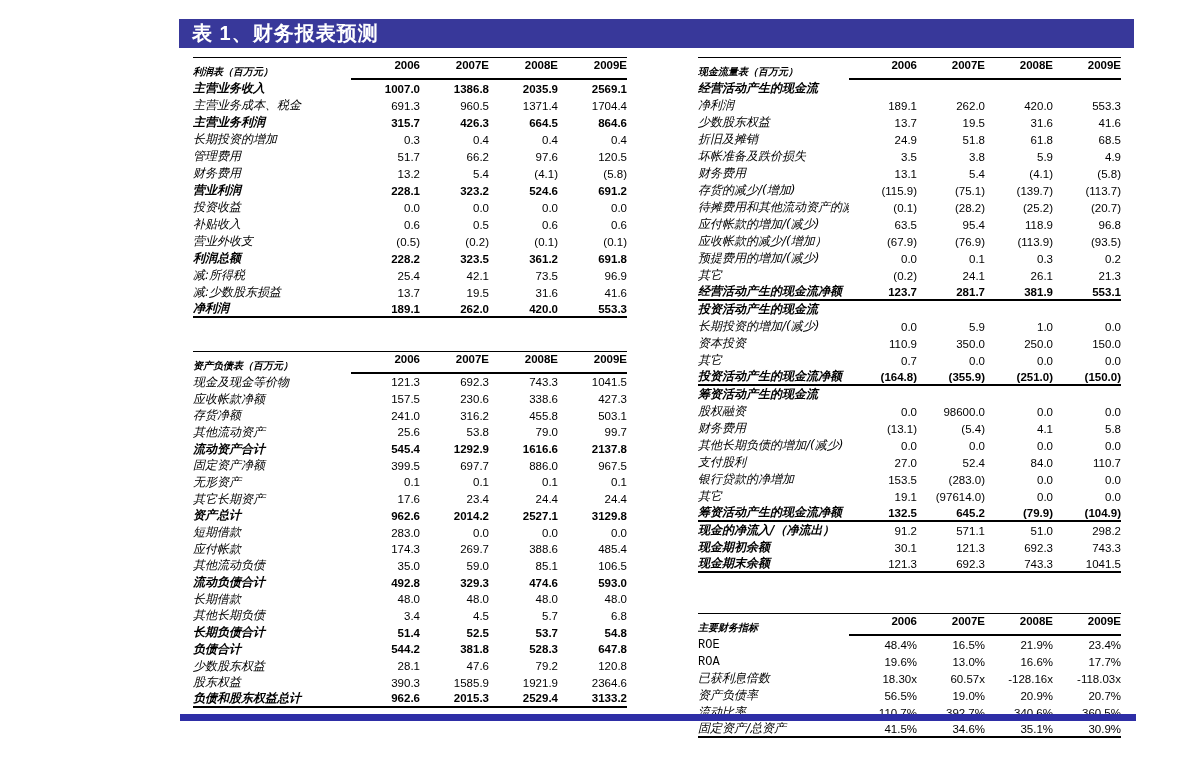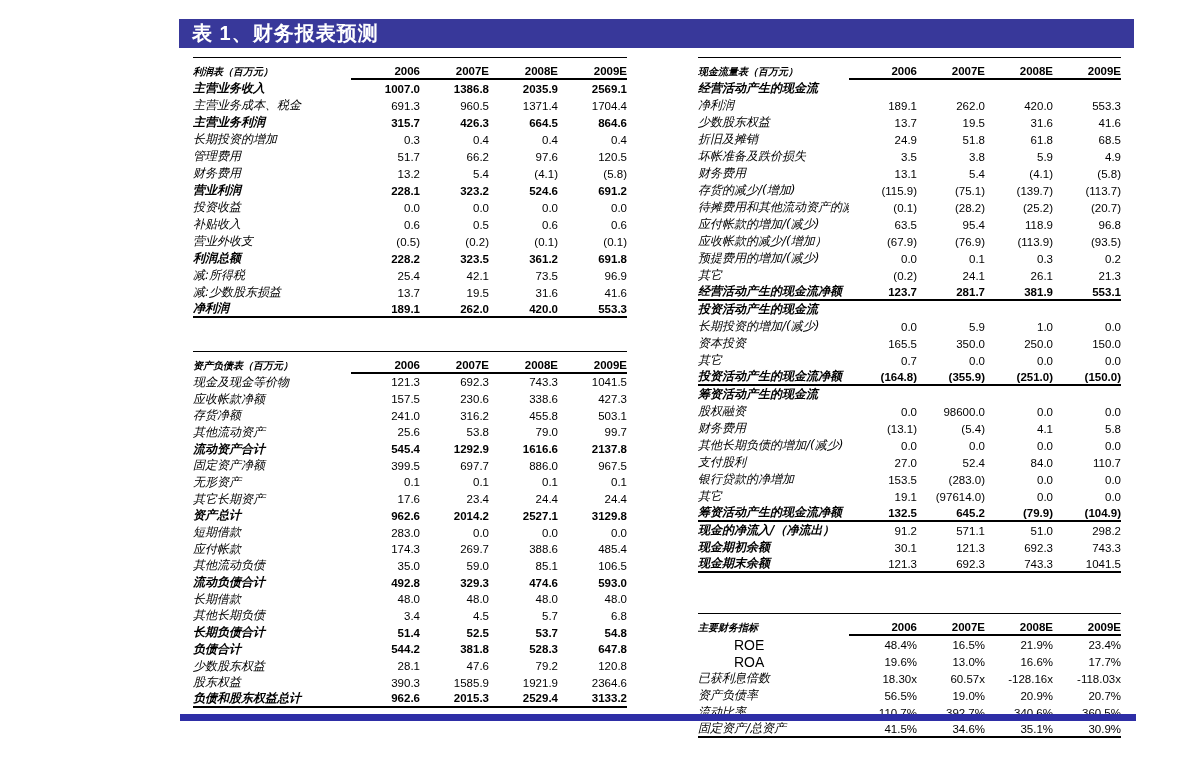--- a/index.html
+++ b/index.html
@@ -18,25 +18,25 @@
   .t-income,.t-balance{left:193px;width:434px;}
   .t-cashflow,.t-indicators{left:698px;width:423px;}
   .t-income{top:57px;}
   .t-balance{top:351px;}
   .t-cashflow{top:57px;}
   .t-indicators{top:613px;}
   .thead{display:flex;align-items:stretch;border-top:1.5px solid #000;height:23px;box-sizing:border-box;}
   .hlabel{flex:1 1 auto;display:flex;align-items:flex-end;font-weight:bold;font-style:italic;
           font-size:10px;white-space:nowrap;overflow:hidden;padding-bottom:1px;}
   .years{display:flex;align-items:flex-end;border-bottom:2px solid #000;flex:0 0 auto;}
-  .yhead{font-weight:bold;font-size:12.5px;padding-bottom:1px;}
+  .yhead{font-weight:bold;font-size:12.5px;padding-bottom:7px;}
   .trow{display:flex;align-items:center;height:17px;box-sizing:border-box;}
   .t-balance .trow{height:16.7px;}
   .rlabel{flex:1 1 auto;font-style:italic;font-size:12px;white-space:nowrap;overflow:hidden;}
-  .rlabel.latin{font-style:normal;font-family:Liberation Sans, sans-serif;font-size:14px;margin-left:36px;}
+  .rlabel.latin{font-style:normal;font-family:Liberation Mono, monospace;font-size:12px;}
   .num{flex:0 0 auto;width:69px;text-align:right;font-family:"Liberation Sans",sans-serif;font-size:11.5px;}
   .t-cashflow .num,.t-indicators .num{width:68px;}
   .bold .num,.bold .rlabel{font-weight:bold;}
   .boldlabel .rlabel{font-weight:bold;}
   .section .rlabel{font-weight:bold;}
   .rule{border-bottom:2px solid #000;}
 </style>
 </head>
 <body>
 
@@ -406,21 +406,21 @@
     </div>
     <div class="trow">
       <span class="rlabel">长期投资的增加/(减少)</span>
       <span class="num">0.0</span>
       <span class="num">5.9</span>
       <span class="num">1.0</span>
       <span class="num">0.0</span>
     </div>
     <div class="trow">
       <span class="rlabel">资本投资</span>
-      <span class="num">165.5</span>
+      <span class="num">110.9</span>
       <span class="num">350.0</span>
       <span class="num">250.0</span>
       <span class="num">150.0</span>
     </div>
     <div class="trow">
       <span class="rlabel">其它</span>
       <span class="num">0.7</span>
       <span class="num">0.0</span>
       <span class="num">0.0</span>
       <span class="num">0.0</span>

